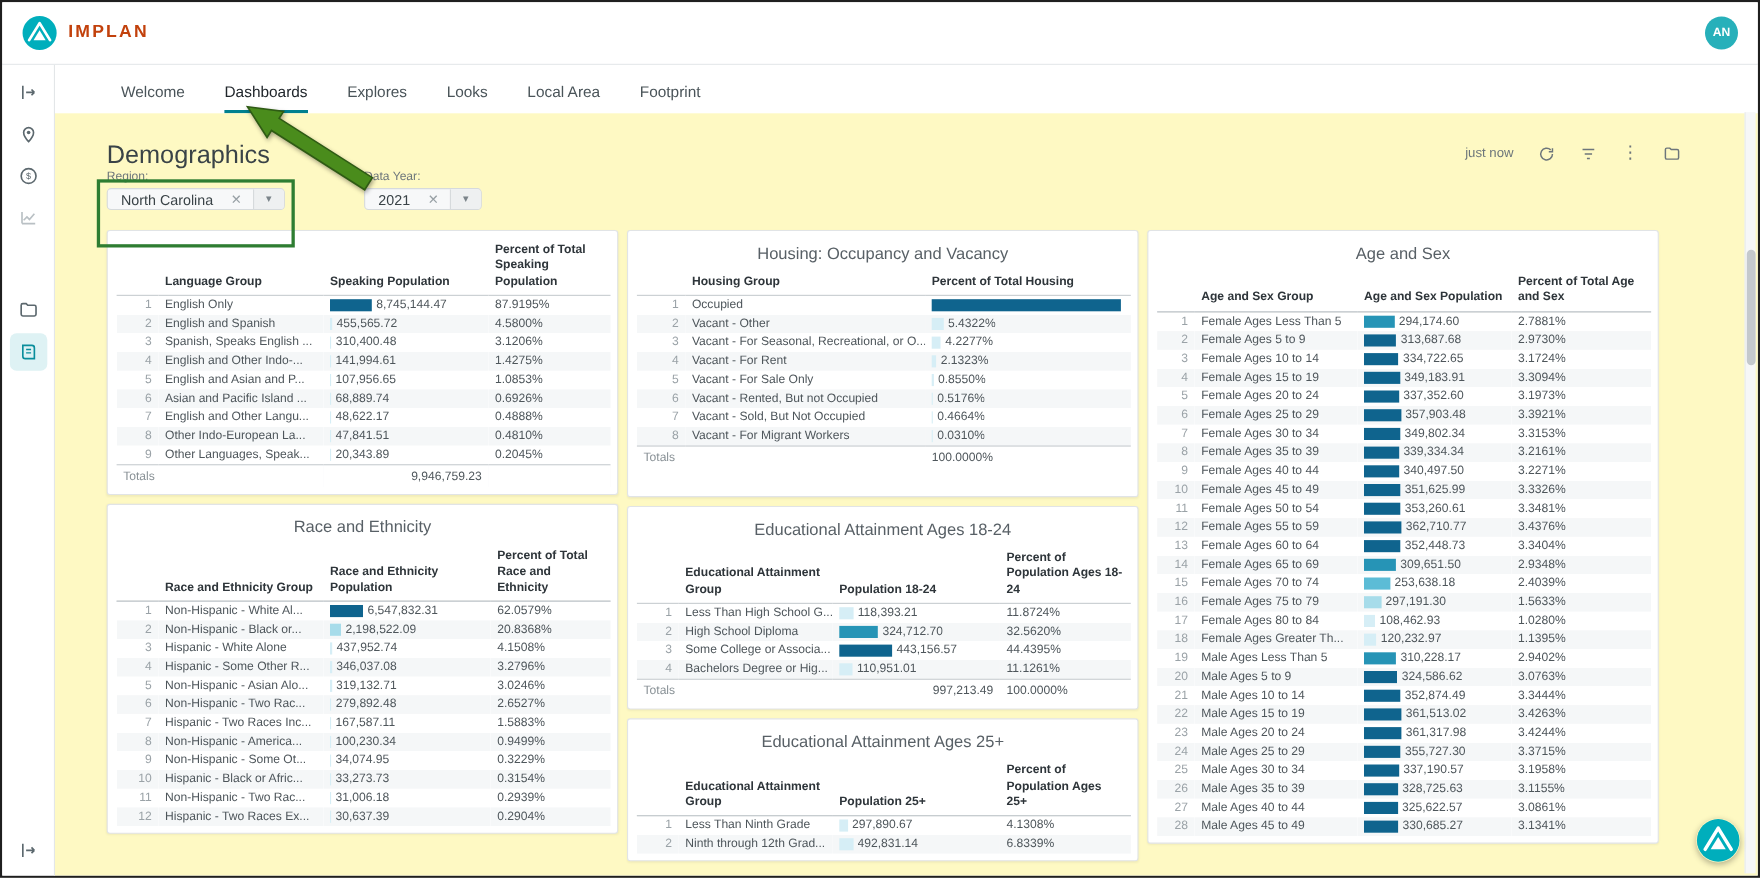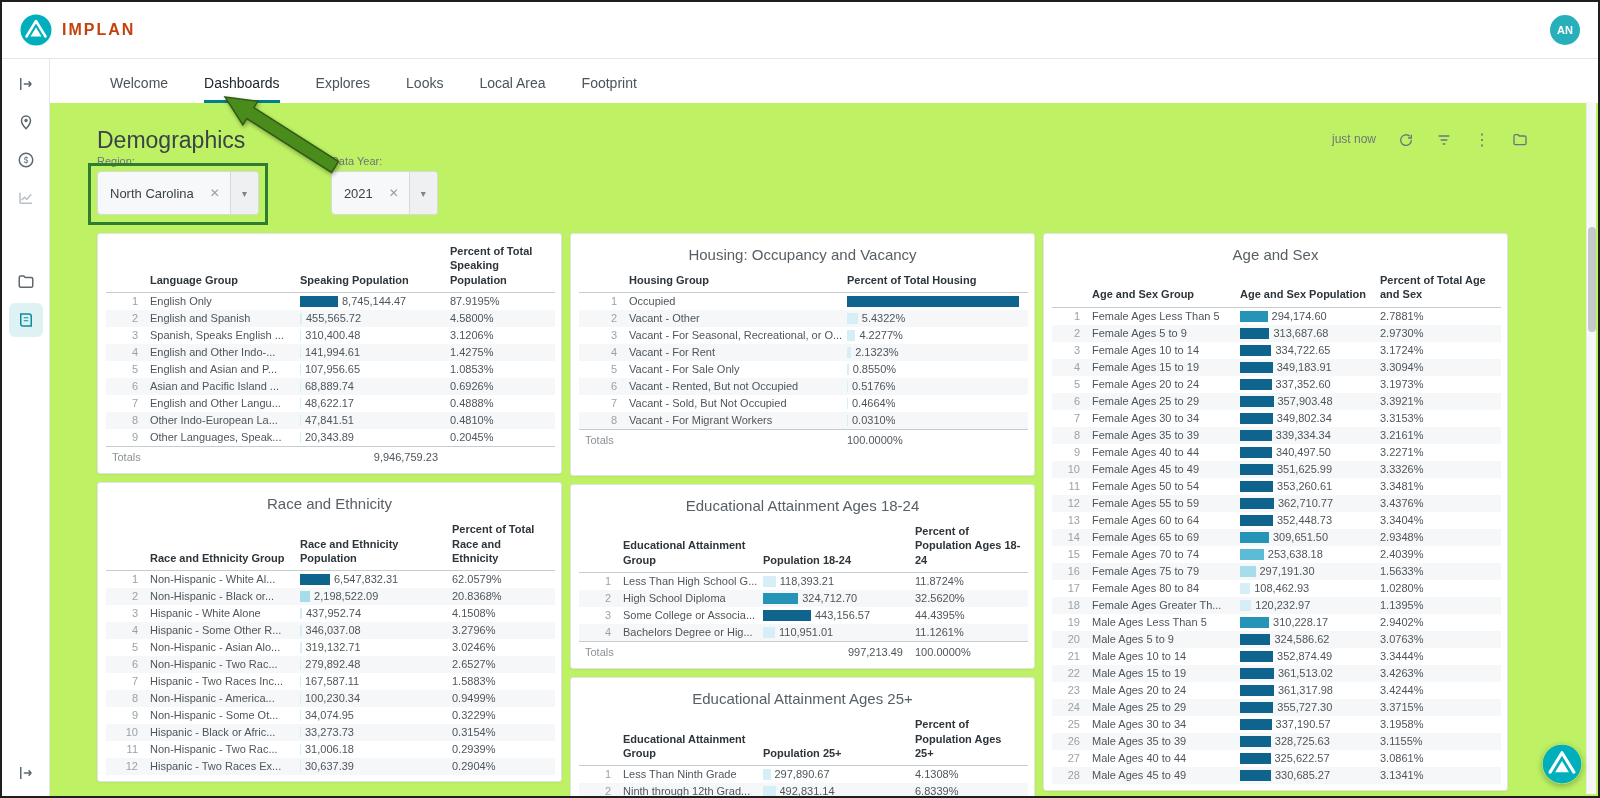--- a/index.html
+++ b/index.html
@@ -13,29 +13,29 @@
   .sidebar{width:48px;border-right:1px solid #e3e6e8;display:flex;flex-direction:column;align-items:center;padding-top:8px;gap:4px;background:#fff}
   .sb-icon{width:34px;height:34px;border-radius:6px;display:flex;align-items:center;justify-content:center;color:#5c686e;cursor:pointer}
   .sb-icon.dim{color:#b9c0c4}
   .sb-icon.active{background:#def2f4;color:#0a8e9c}
   .sb-gap{height:42px}
   .sb-bottom{margin-top:auto;margin-bottom:8px}
   .main{flex:1;display:flex;flex-direction:column;min-width:0}
   .tabsbar{height:44px;background:#fff;display:flex;align-items:flex-end;padding-left:60px;gap:36px}
   .tab{font-size:14px;color:#4a5459;padding-bottom:12px;cursor:pointer;white-space:nowrap}
   .tab.active{color:#20262b;font-weight:normal;border-bottom:3px solid #00808f;padding-bottom:9px}
-  .content{flex:1;background:#bef264;padding:22px 18px 0 47px;overflow:hidden}
+  .content{flex:1;background:#fef9c3;padding:22px 18px 0 47px;overflow:hidden}
   .page-head{display:flex;align-items:center;height:30px}
   .page-title{font-size:23px;color:#3a4347;font-weight:normal}
   .page-meta{margin-left:auto;display:flex;align-items:flex-start;gap:22px;color:#6d767b;font-size:12px;margin-right:52px}
   .page-meta svg,.page-meta .kebab{color:#6d767b;cursor:pointer}
   .kebab{font-size:16px;line-height:1}
   .filters{display:flex;gap:72px;}
   .filter-label{font-size:11px;color:#6d767b;margin-bottom:4px}
-  .chip{display:inline-flex;align-items:center;height:44px;border:1px solid #d6dadc;border-radius:4px;background:#f7f8f9;overflow:hidden;cursor:pointer}
+  .chip{display:inline-flex;align-items:center;height:20px;border:1px solid #d6dadc;border-radius:4px;background:#f7f8f9;overflow:hidden;cursor:pointer}
   .chip-value{padding:0 6px 0 12px;font-size:13px;color:#3a4347;white-space:nowrap}
   .chip-x{color:#98a0a5;padding:0 10px;font-size:12px}
   .chip-dd{width:28px;height:100%;border-left:1px solid #d6dadc;display:flex;align-items:center;justify-content:center;color:#7b848a;background:#eef0f1;font-size:10px}
   .grid{display:flex;gap:8px;margin-top:18px;align-items:flex-start}
   .colm{display:flex;flex-direction:column;gap:8px;width:465px;flex:none}
   .card{background:#fff;border:1px solid #e1e4e6;border-radius:3px;box-shadow:0 1px 2px rgba(0,0,0,.05);padding:8px 8px 6px}
   .card-housing{min-height:243px}
   .tile-title{text-align:center;font-size:15px;font-weight:normal;color:#586066;margin:4px 0 8px}
   table.dt{border-collapse:collapse;table-layout:fixed;width:100%}
   .dt th{font-size:11px;color:#2e353a;text-align:left;font-weight:bold;padding:2px 6px 5px;border-bottom:1px solid #c7ccd0;vertical-align:bottom;line-height:1.3}

